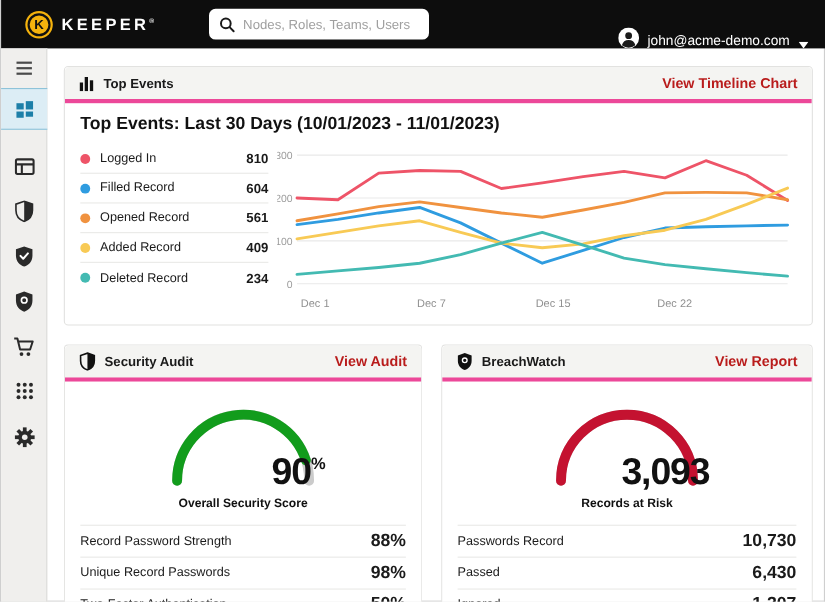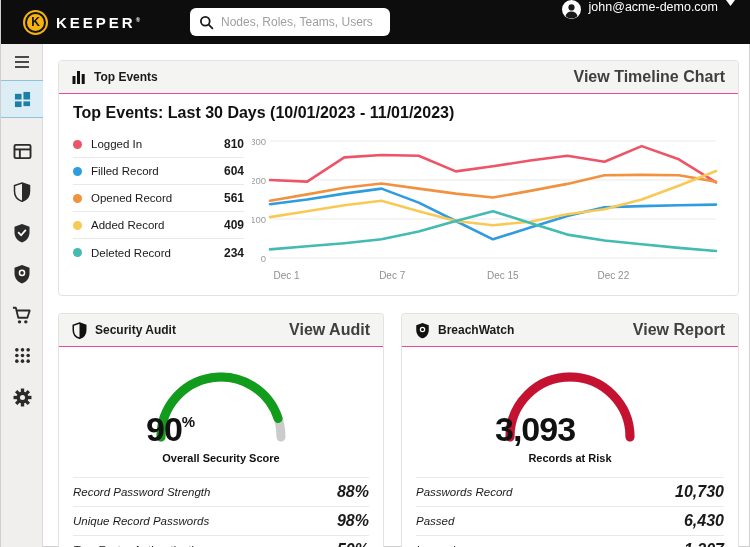--- a/index.html
+++ b/index.html
@@ -16,62 +16,62 @@
                  display:flex; align-items:center; justify-content:center; }
   .brand-badge::before { content:""; position:absolute; inset:2px; border-radius:50%; border:2px solid #111; }
   .brand-badge span { position:relative; font-weight:bold; font-size:12px; color:#111; }
   .brand-name { color:#fff; font-weight:bold; font-size:15px; letter-spacing:3px; }
   .brand-name sup { font-size:6px; letter-spacing:0; }
   .searchbox { position:absolute; left:189px; top:8px; width:200px; height:28px; background:#fff;
                border-radius:6px; display:flex; align-items:center; padding:0 9px; gap:7px; }
   .searchbox input { border:none; outline:none; flex:1; font-size:12px; color:#333;
                      font-family:"Liberation Sans", sans-serif; background:transparent; }
   .searchbox input::placeholder { color:#9f9f9f; }
-  .userarea { position:absolute; right:16px; top:0; height:44px; display:flex; align-items:flex-start; gap:8px; cursor:pointer; }
+  .userarea { position:absolute; right:16px; top:0; height:44px; display:flex; align-items:flex-end; gap:8px; cursor:pointer; }
   .useremail { color:#fff; font-size:12.5px; }
 
   
   .sidebar { position:absolute; left:0; top:44px; width:42px; height:503px; background:#f0efed;
              border-right:1px solid #dddcda; }
   .side-item { width:42px; height:38px; display:flex; align-items:center; justify-content:center; cursor:pointer; }
   .side-item.active { background:#dcedf5; border-top:1px solid #8ec3d9; border-bottom:1px solid #8ec3d9; }
   .menu-lines { display:flex; flex-direction:column; gap:3px; }
   .menu-lines i { display:block; width:14px; height:2px; background:#4a4a4a; }
 
   
   .panel { position:absolute; background:#fff; border:1px solid #e2e2e0; border-radius:4px; }
-  .panel-hd { height:33px; background:#f4f4f2; border-bottom:1px solid #ec4899;
+  .panel-hd { height:33px; background:#f4f4f2; border-bottom:4px solid #ec4899;
               border-radius:4px 4px 0 0; display:flex; align-items:center; padding:0 13px; gap:8px; }
   .panel-title { font-size:12px; font-weight:600; color:#1a1a1a; }
-  .panel-link { margin-left:auto; font-size:16px; font-weight:600; color:#404040; cursor:pointer; text-decoration:none; }
+  .panel-link { margin-left:auto; font-size:13px; font-weight:600; color:#b91c1c; cursor:pointer; text-decoration:none; }
 
   .panel-events { left:57px; top:60px; width:681px; height:236px; }
   .events-body { padding:10px 14px 0 14px; }
   .events-subtitle { font-size:16px; font-weight:bold; color:#111; margin-bottom:9px; }
   .events-flex { display:flex; }
 
   .legend { width:178px; margin-right:8px; }
   .legend-row { height:27px; display:flex; align-items:center; border-bottom:1px solid #e9e9e7;
                 font-size:11.5px; color:#1a1a1a; cursor:pointer; }
   .legend-row:last-child { border-bottom:none;align-items:center; }
   .legend-dot { width:9px; height:9px; border-radius:50%; margin-right:9px; flex:none; }
   .legend-val { margin-left:auto; font-weight:600; font-size:12px; }
 
   .chart-wrap { flex:1; }
 
   .panel-sa { left:57px; top:313px; width:326px; height:252px; border-bottom:none; }
   .panel-bw { left:400px; top:313px; width:338px; height:252px; border-bottom:none; }
   .gauge-box { position:relative; width:150px; margin:14px auto 0 auto; height:84px; }
-  .gauge-num { position:absolute; left:0; right:0; bottom:-4px; text-align:left;
+  .gauge-num { position:absolute; left:17px; right:0; bottom:-4px; text-align:right;
                font-size:34px; font-weight:bold; color:#111; letter-spacing:-1px; }
   .gauge-num sup { font-size:15px; font-weight:bold; vertical-align:14px; letter-spacing:0; }
   .gauge-caption { text-align:center; font-size:11px; font-weight:bold; color:#111; margin-top:7px; }
   .metric-rows { margin:13px 14px 0 14px; }
   .metric-row { height:29px; display:flex; align-items:center; border-top:1px solid #e9e9e7;
-                font-size:11.5px; color:#1a1a1a;font-style:italic; }
+                font-size:11.5px; color:#1a1a1a; }
   .metric-val { margin-left:auto; font-weight:600; font-size:16px; }
 
   svg text { font-family:"Liberation Sans", sans-serif; }
 </style>
 </head>
 <body>
 
 <div class="stage">
 
   <div class="topbar">

